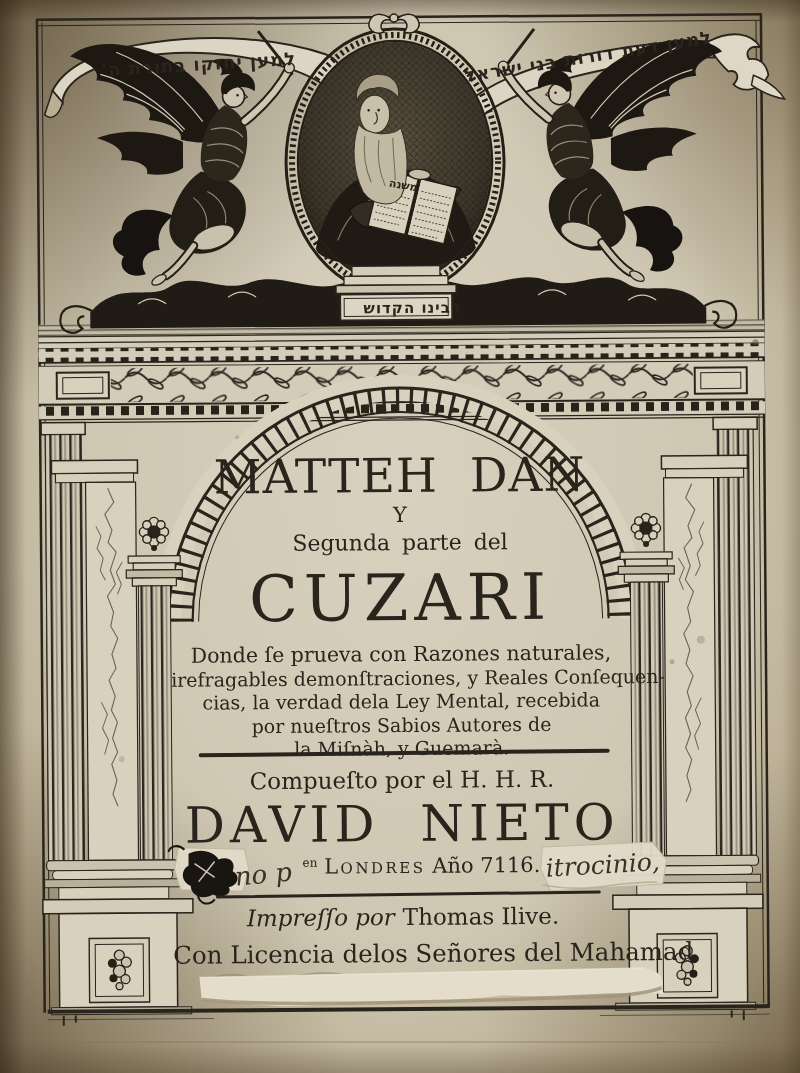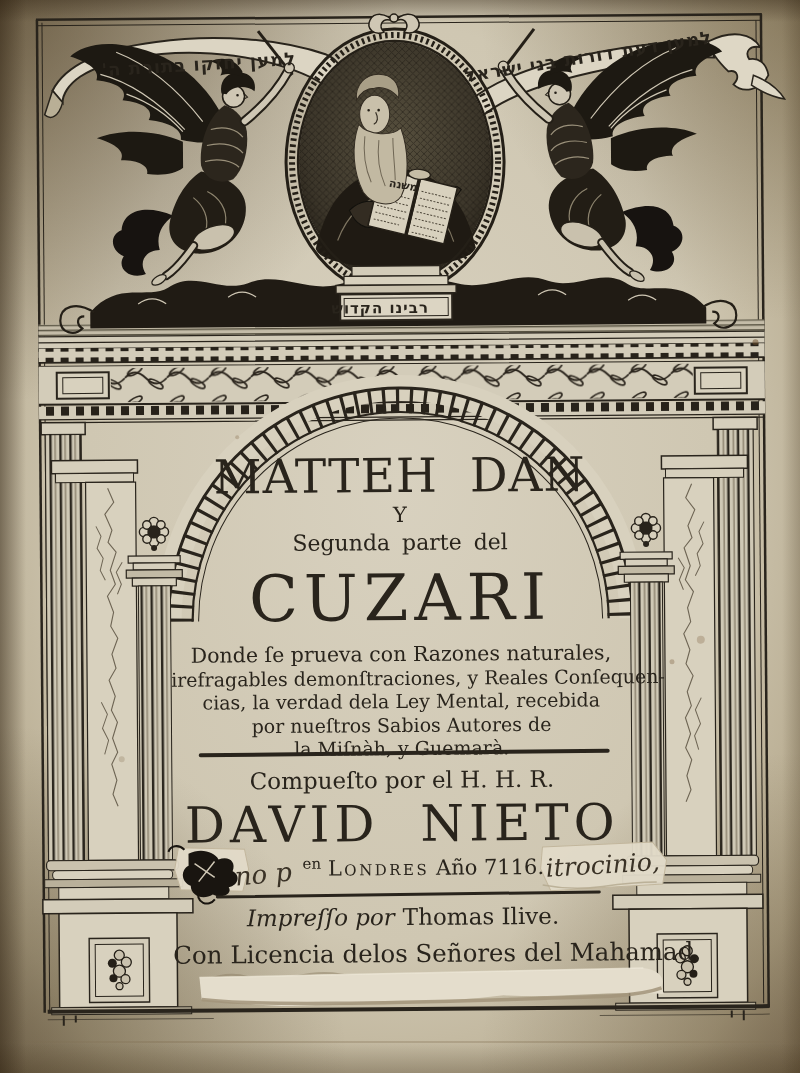--- a/index.html
+++ b/index.html
@@ -25,37 +25,37 @@
       radial-gradient(circle at 100% 100%, rgba(70,55,32,.40), rgba(70,55,32,0) 24%),
       radial-gradient(ellipse at 50% 45%, #d8d1bf 0%, #cfc7b2 55%, #b3a689 86%, #94846a 100%);
   }
   #engraving{position:absolute;inset:0;transform:rotate(-0.45deg);transform-origin:50% 50%;}
   #art{position:absolute;left:0;top:0;z-index:1;}
   .txt{position:absolute;z-index:2;color:#29241c;text-align:center;white-space:nowrap;}
   .heb{font-family:"DejaVu Sans", sans-serif;font-weight:bold;}
   #bannerL{left:80px;top:52px;width:245px;font-size:18px;letter-spacing:1px;transform:rotate(-3deg);}
   #bannerR{left:482px;top:46px;width:235px;font-size:18px;letter-spacing:1px;transform:rotate(-8.5deg);}
   #bookLabel{left:384px;top:179px;width:44px;font-size:11px;transform:rotate(10deg);}
-  #plateCaption{left:328px;top:299px;width:108px;font-size:15px;letter-spacing:1px;}
+  #plateCaption{left:360px;top:299px;width:108px;font-size:15px;letter-spacing:1px;}
   #titleMain{left:170px;top:448px;width:460px;font-size:47px;letter-spacing:1px;word-spacing:16px;}
   #titleY{left:170px;top:503px;width:460px;font-size:21px;}
   #titlePart{left:170px;top:530px;width:460px;font-size:22px;word-spacing:5px;}
   #titleSecond{left:170px;top:561px;width:460px;font-size:64px;letter-spacing:6px;}
   #argument{left:170px;top:643px;width:460px;font-size:19px;line-height:23.5px;}
   #argument .ln{display:block;}
   #argument .ln:first-child{font-size:20.5px;}
   .rule{position:absolute;z-index:2;background:#29241c;border-radius:2px;}
   #rule1{left:197px;top:751px;width:411px;height:4px;transform:rotate(-0.2deg);}
   #rule2{left:213px;top:893px;width:385px;height:3px;transform:rotate(-0.3deg);}
   #byIntro{left:170px;top:767px;width:460px;font-size:23px;}
   #byAuthor{left:170px;top:795px;width:460px;font-size:50px;letter-spacing:5px;word-spacing:20px;}
   .script{font-style:italic;color:#3a3226;font-family:"DejaVu Serif",serif;}
   #msBefore{left:232px;top:858px;font-size:26px;transform:rotate(-5deg);}
   #printedImprint{left:300px;top:854px;font-size:21px;}
-  #printedImprint .pfx{font-size:15px;vertical-align:7px;}
+  #printedImprint .pfx{font-size:12px;vertical-align:7px;}
   #printedImprint .place{font-variant:small-caps;letter-spacing:2.5px;}
   #msAfter{left:543px;top:852px;font-size:25px;transform:rotate(-3deg);}
   #printerLine{left:170px;top:904px;width:460px;font-size:23px;}
   #printerLine .it{font-style:italic;margin-right:8px;}
   #license{left:170px;top:939px;width:460px;font-size:24.5px;}
   #crease{position:absolute;left:0;top:1041px;width:800px;height:2px;z-index:3;
           background:linear-gradient(90deg,rgba(120,100,70,0),rgba(120,100,70,.28) 20%,rgba(120,100,70,.28) 80%,rgba(120,100,70,0));}
 </style>
 </head>
 <body>

